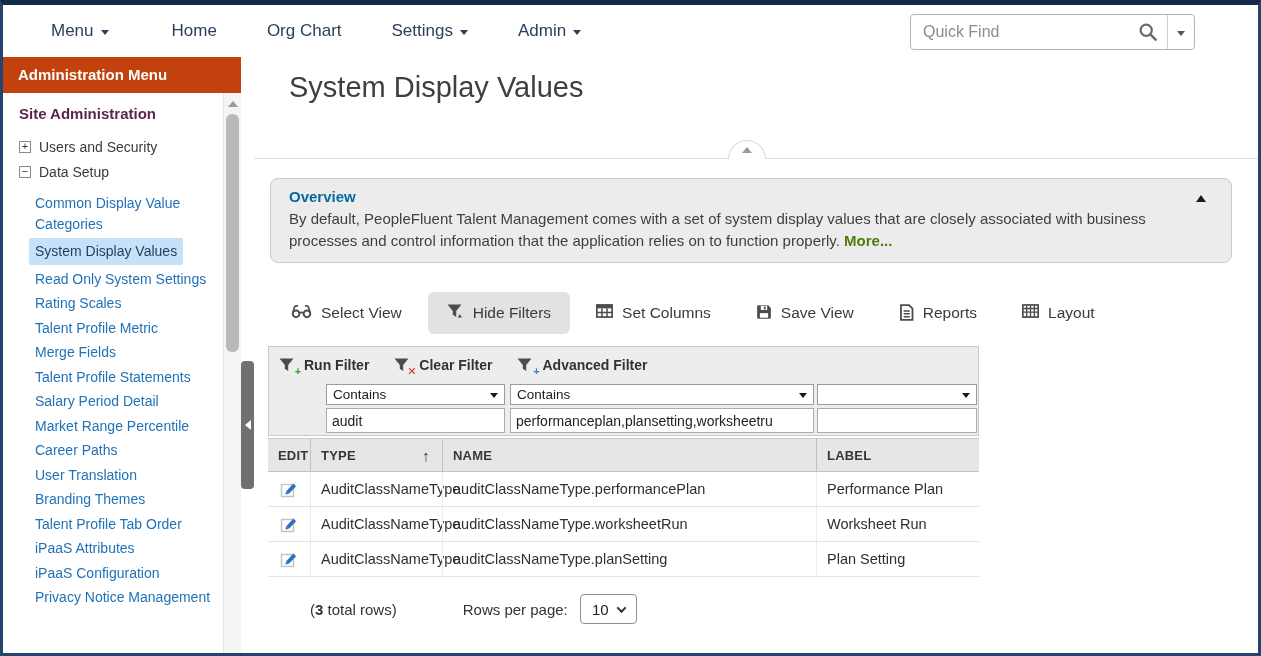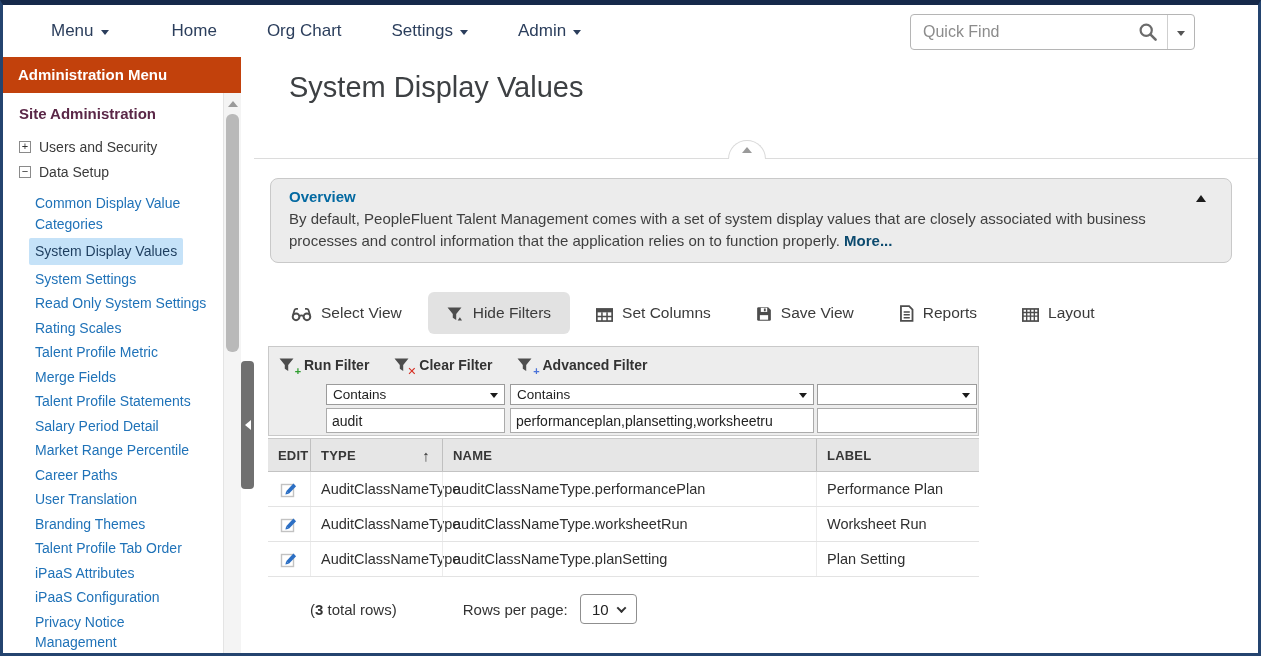--- a/index.html
+++ b/index.html
@@ -47,25 +47,25 @@
   
   .main { position:absolute; left:251px; top:52px; right:0; bottom:0; background:#fff; }
   .page-title { position:absolute; left:35px; top:14px; font-size:29px; font-weight:400; color:#3d4043; }
   .divider { position:absolute; left:0; right:0; top:101px; height:1px; background:#dcdcdc; }
   .notch { position:absolute; left:474px; top:83px; width:38px; height:19px; background:#fff; border:1px solid #d9d9d9; border-bottom:none; border-radius:19px 19px 0 0; z-index:2; display:flex; justify-content:center; cursor:pointer; }
   .notch i { margin-top:6px; width:0; height:0; border-left:5px solid transparent; border-right:5px solid transparent; border-bottom:6px solid #9a9a9a; }
 
   .overview { position:absolute; left:16px; top:121px; width:962px; height:85px; background:#ececec; border:1px solid #c9c9c9; border-radius:8px; padding:9px 40px 0 18px; }
   .ov-title { font-size:15px; font-weight:bold; color:#0369a1; }
   .ov-body { font-size:15px; color:#3f3f3f; line-height:21.5px; margin-top:3px; }
-  .ov-more { color:#0c4a6e; font-weight:bold; text-decoration:none; cursor:pointer; }
+  .ov-more { color:#4d7c0f; font-weight:bold; text-decoration:none; cursor:pointer; }
   .ov-caret { position:absolute; right:25px; top:16px; width:0; height:0; border-left:5px solid transparent; border-right:5px solid transparent; border-bottom:7px solid #1c1c1c; cursor:pointer; }
 
   .toolbar { position:absolute; left:18px; top:231px; height:50px; display:flex; align-items:center; gap:7px; }
-  .tb-item { display:flex; align-items:flex-end; gap:9px; padding:12px 19px; font-size:15.5px; color:#3b3b3b; border-radius:6px; cursor:pointer; white-space:nowrap; }
+  .tb-item { display:flex; align-items:flex-start; gap:9px; padding:12px 19px; font-size:15.5px; color:#3b3b3b; border-radius:6px; cursor:pointer; white-space:nowrap; }
   .tb-item.active { background:#e2e2e2; }
   .tb-item svg { flex:0 0 auto; }
 
   .filter-panel { position:absolute; left:14px; top:289px; width:711px; height:90px; background:#ededed; border:1px solid #c9c9c9; }
   .fa-row { position:absolute; left:10px; top:5px; height:26px; display:flex; align-items:center; gap:25px; }
   .fa-item { display:flex; align-items:center; gap:8px; font-size:14px; font-weight:bold; color:#333; cursor:pointer; }
   .funnel { position:relative; width:17px; height:15px; }
   .badge { position:absolute; right:-5px; bottom:-4px; font-size:11px; font-weight:bold; line-height:11px; }
   .bg-green { color:#2f9e30; } .bg-red { color:#d62e22; } .bg-blue { color:#4a72d8; }
 
@@ -143,21 +143,20 @@
       <span>Users and Security</span>
     </div>
     <div class="tree-row">
       <span class="expander">−</span>
       <span>Data Setup</span>
     </div>
 
     <ul class="side-items">
       <li><a>Common Display Value Categories</a></li>
       <li class="sel"><a>System Display Values</a></li>
-      <li><a>System Settings</a></li>
       <li><a>Read Only System Settings</a></li>
       <li><a>Rating Scales</a></li>
       <li><a>Talent Profile Metric</a></li>
       <li><a>Merge Fields</a></li>
       <li><a>Talent Profile Statements</a></li>
       <li><a>Salary Period Detail</a></li>
       <li><a>Market Range Percentile</a></li>
       <li><a>Career Paths</a></li>
       <li><a>User Translation</a></li>
       <li><a>Branding Themes</a></li>

